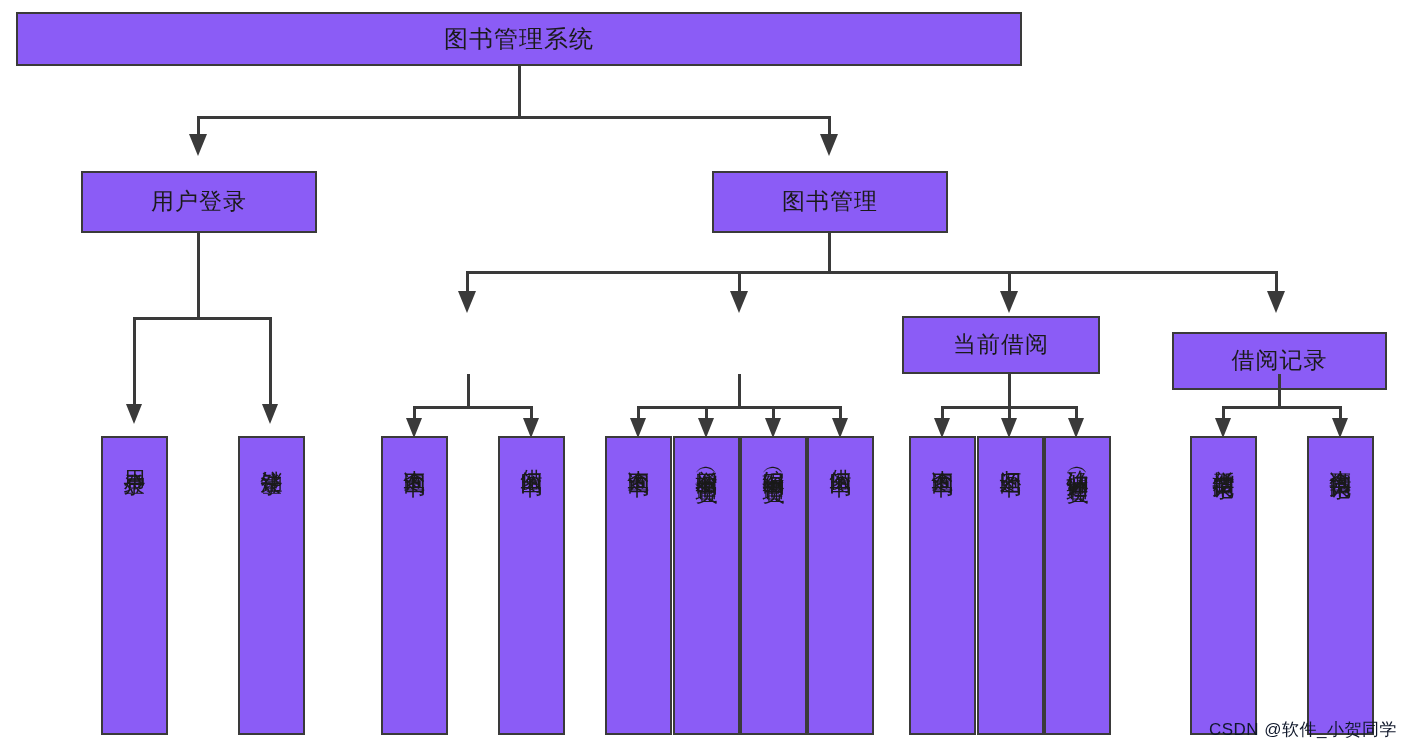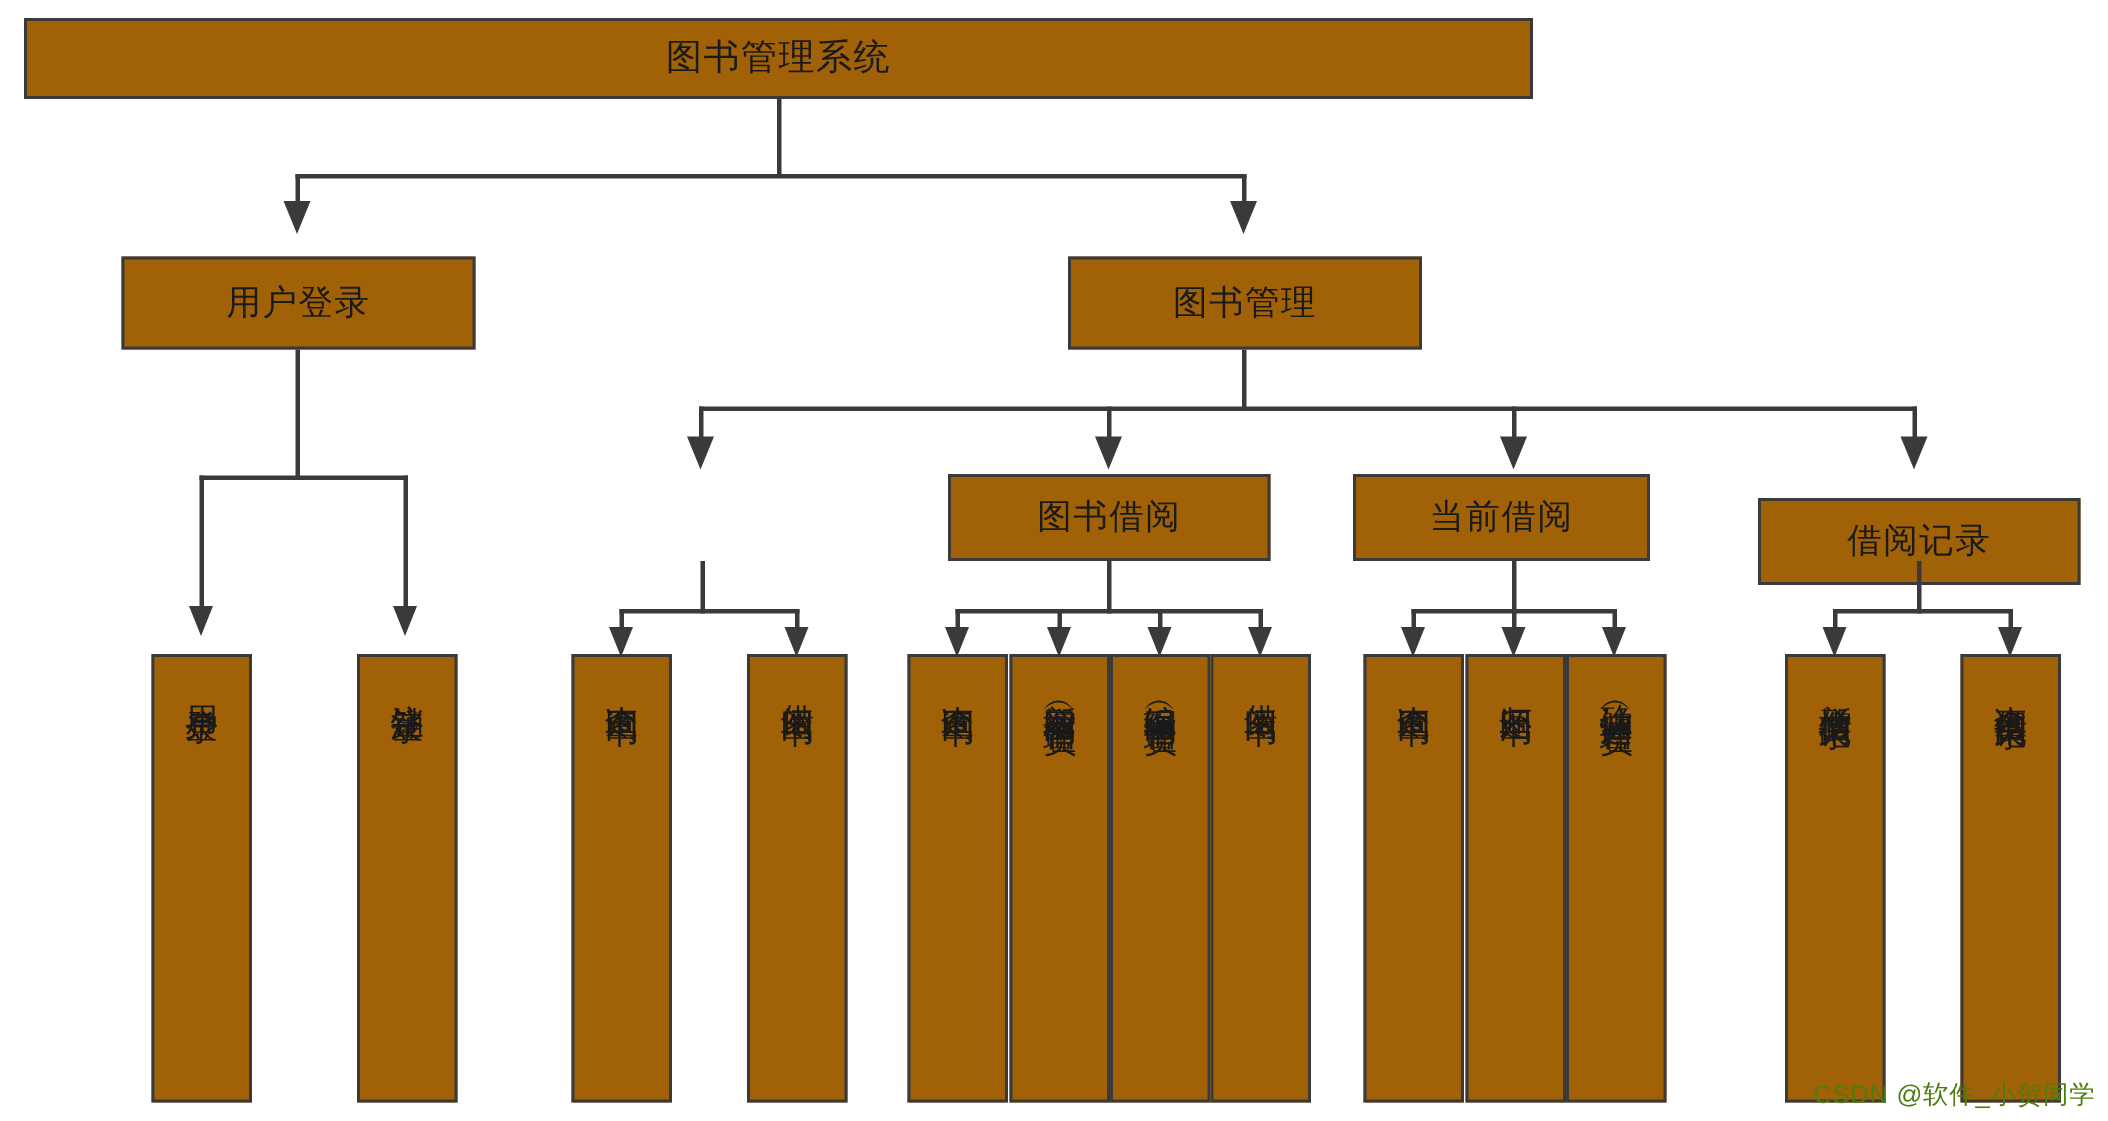--- a/index.html
+++ b/index.html
@@ -15,21 +15,21 @@
     width: 1405px;
     height: 747px;
     background: #ffffff;
     overflow: hidden;
   }
   
   .node {
     position: absolute;
     box-sizing: border-box;
     border: 2px solid #3a3a3a;
-    background: #a16207;
+    background: #8b5cf6;
     color: #1a1a1a;
     display: flex;
     align-items: center;
     justify-content: center;
     text-align: left;
   }
   .node.horiz {
     font-size: 23px;
     letter-spacing: 1px;
     line-height: 1.1;
@@ -77,21 +77,21 @@
     border-left: 8px solid transparent;
     border-right: 8px solid transparent;
     border-top: 20px solid #3a3a3a;
   }
   
   #watermark {
     position: absolute;
     right: 8px;
     bottom: 6px;
     font-size: 17px;
-    color: #4d7c0f;
+    color: #0f172a;
     letter-spacing: 0.5px;
     white-space: nowrap;
   }
 </style>
 </head>
 <body>
 
 <div id="canvas">
 
   <div class="node horiz root" style="left:16px; top:12px; width:1006px; height:54px;">
@@ -126,23 +126,20 @@
   <div class="hline" style="left:466px; top:271px; width:812px; height:3px;"></div>
   <div class="vline" style="left:466px; top:271px; width:3px; height:22px;"></div>
   <div class="vline" style="left:738px; top:271px; width:3px; height:22px;"></div>
   <div class="vline" style="left:1008px; top:271px; width:3px; height:22px;"></div>
   <div class="vline" style="left:1275px; top:271px; width:3px; height:22px;"></div>
   <div class="arrow" style="left:458px; top:291px;"></div>
   <div class="arrow" style="left:730px; top:291px;"></div>
   <div class="arrow" style="left:1000px; top:291px;"></div>
   <div class="arrow" style="left:1267px; top:291px;"></div>
 
-  <div class="node horiz" style="left:632px; top:316px; width:215px; height:58px;">
-    <span>图书借阅</span>
-  </div>
   <div class="node horiz" style="left:902px; top:316px; width:198px; height:58px;">
     <span>当前借阅</span>
   </div>
   <div class="node horiz" style="left:1172px; top:316px; width:215px; height:58px;margin-top:16px;">
     <span>借阅记录</span>
   </div>
 
   <div class="vline" style="left:467px; top:374px; width:3px; height:35px;"></div>
   <div class="hline" style="left:413px; top:406px; width:120px; height:3px;"></div>
   <div class="vline" style="left:413px; top:406px; width:3px; height:16px;"></div>

